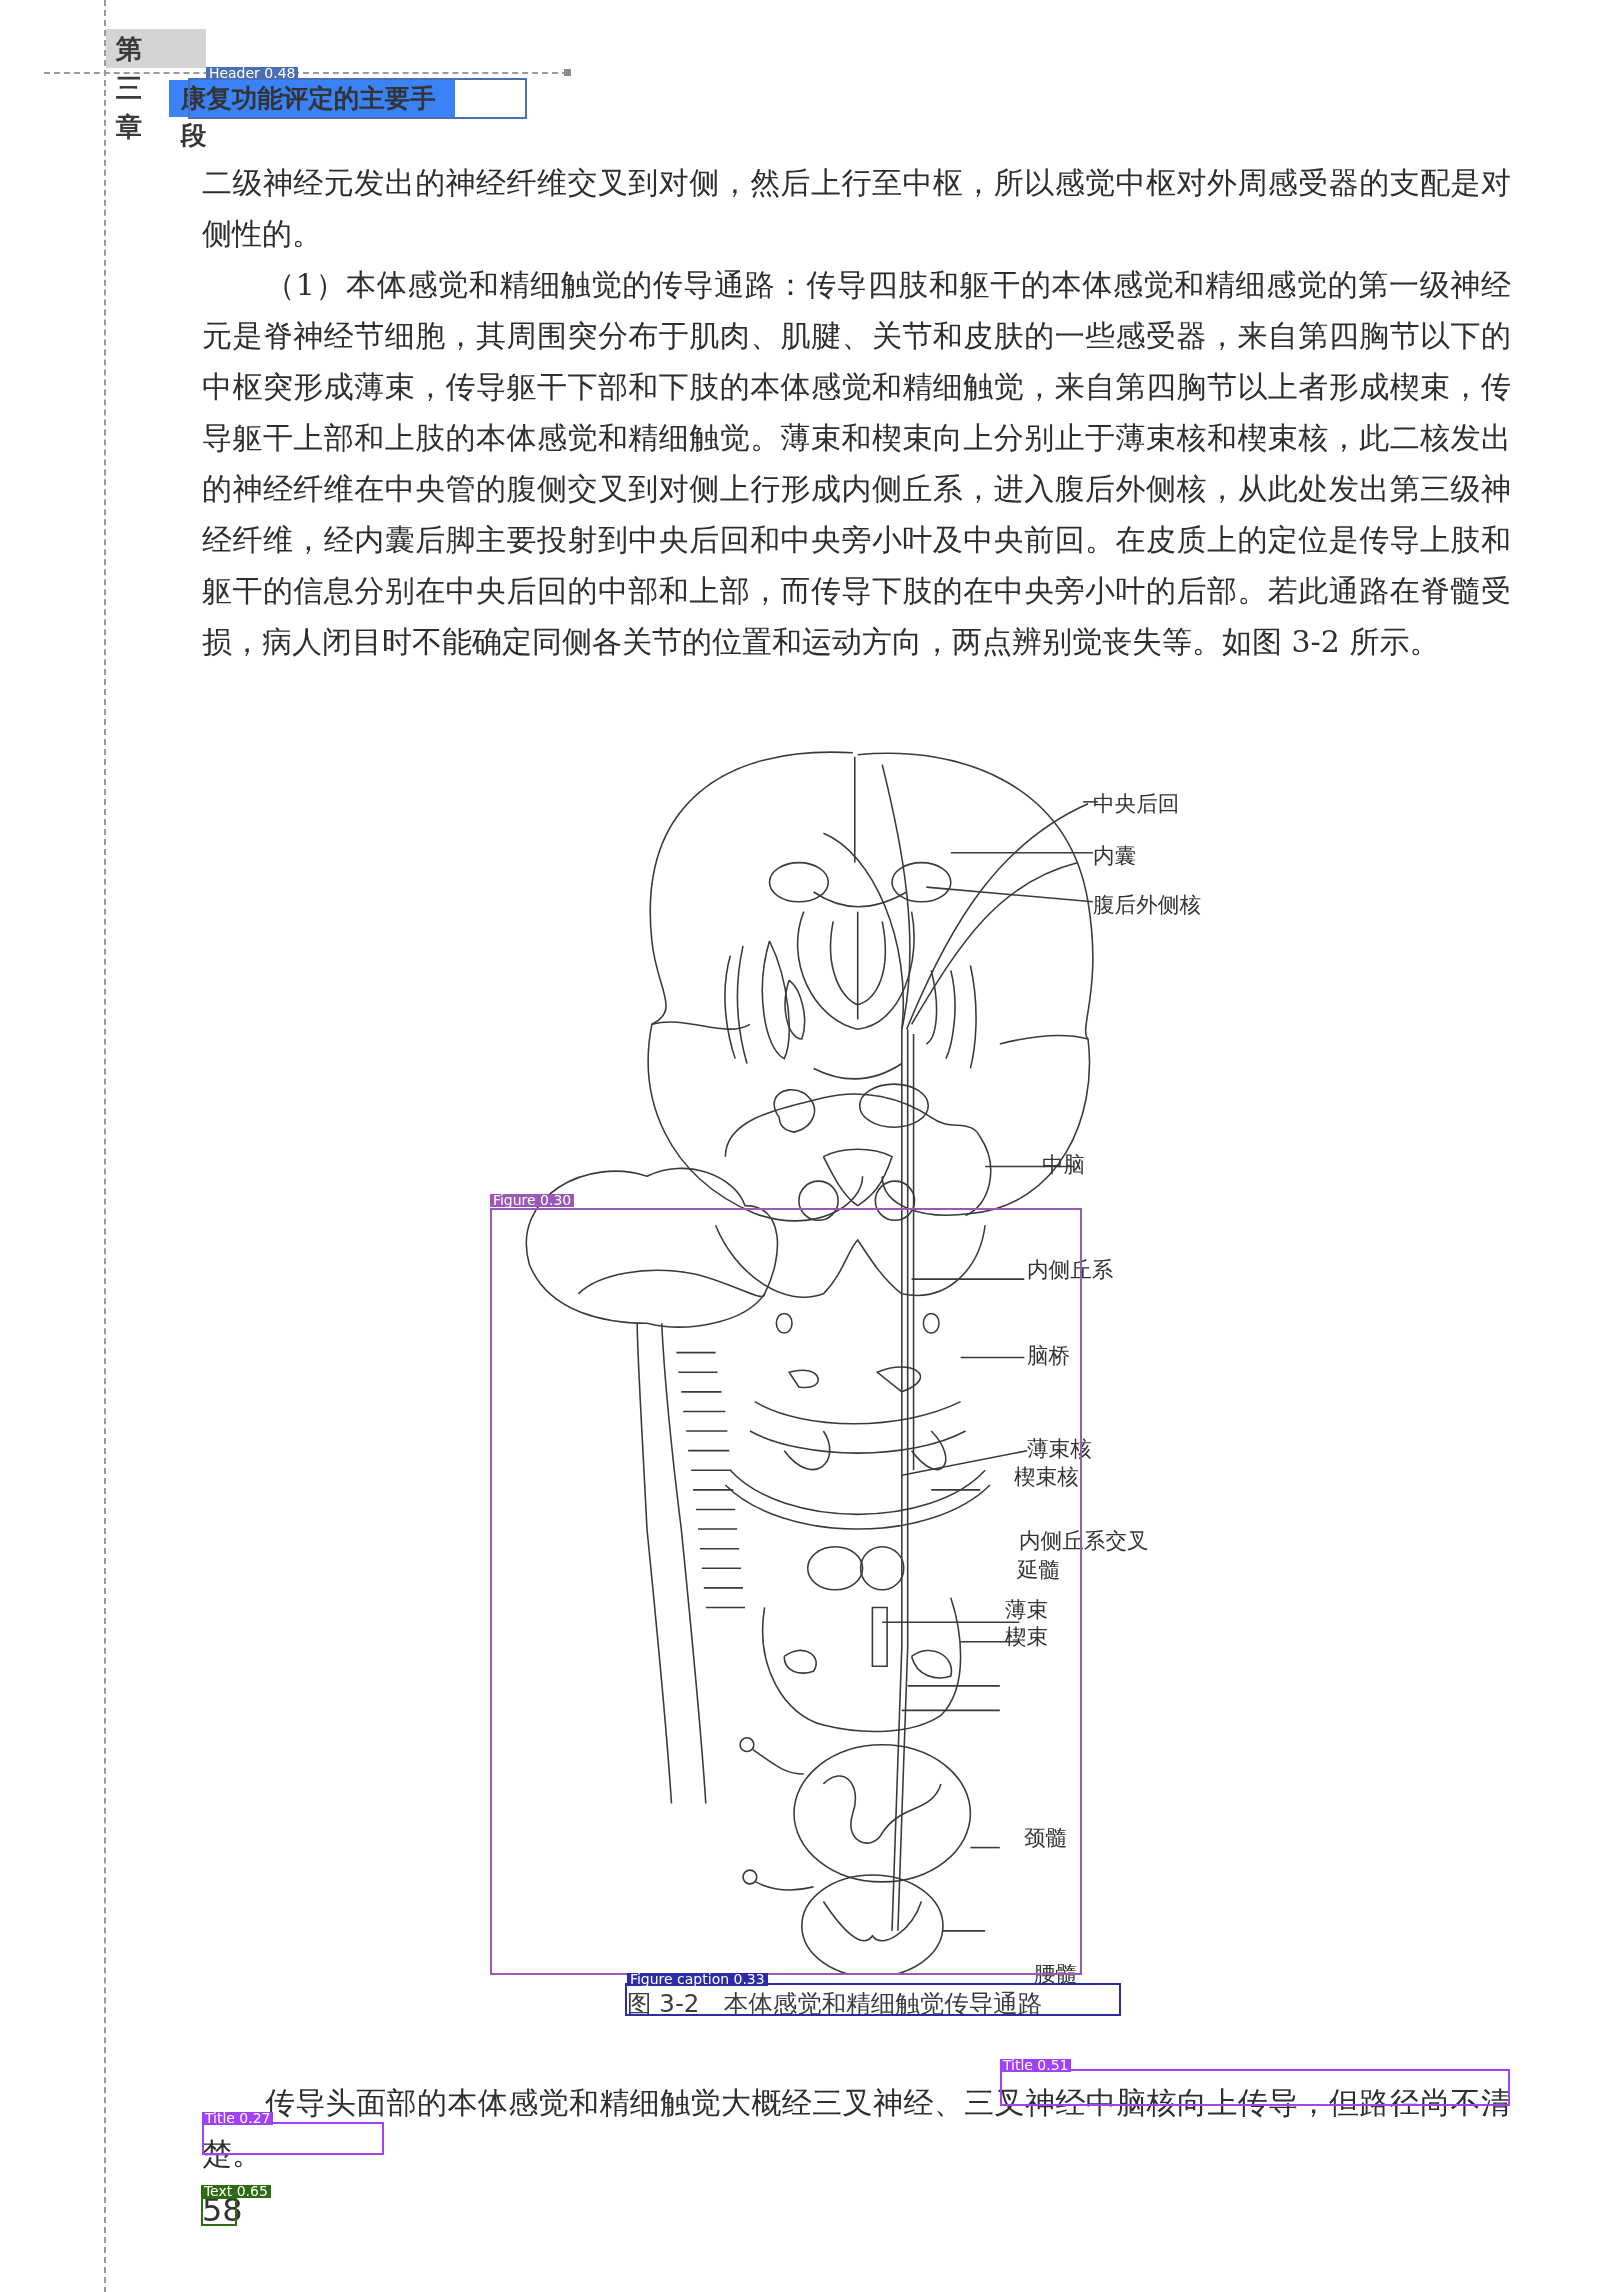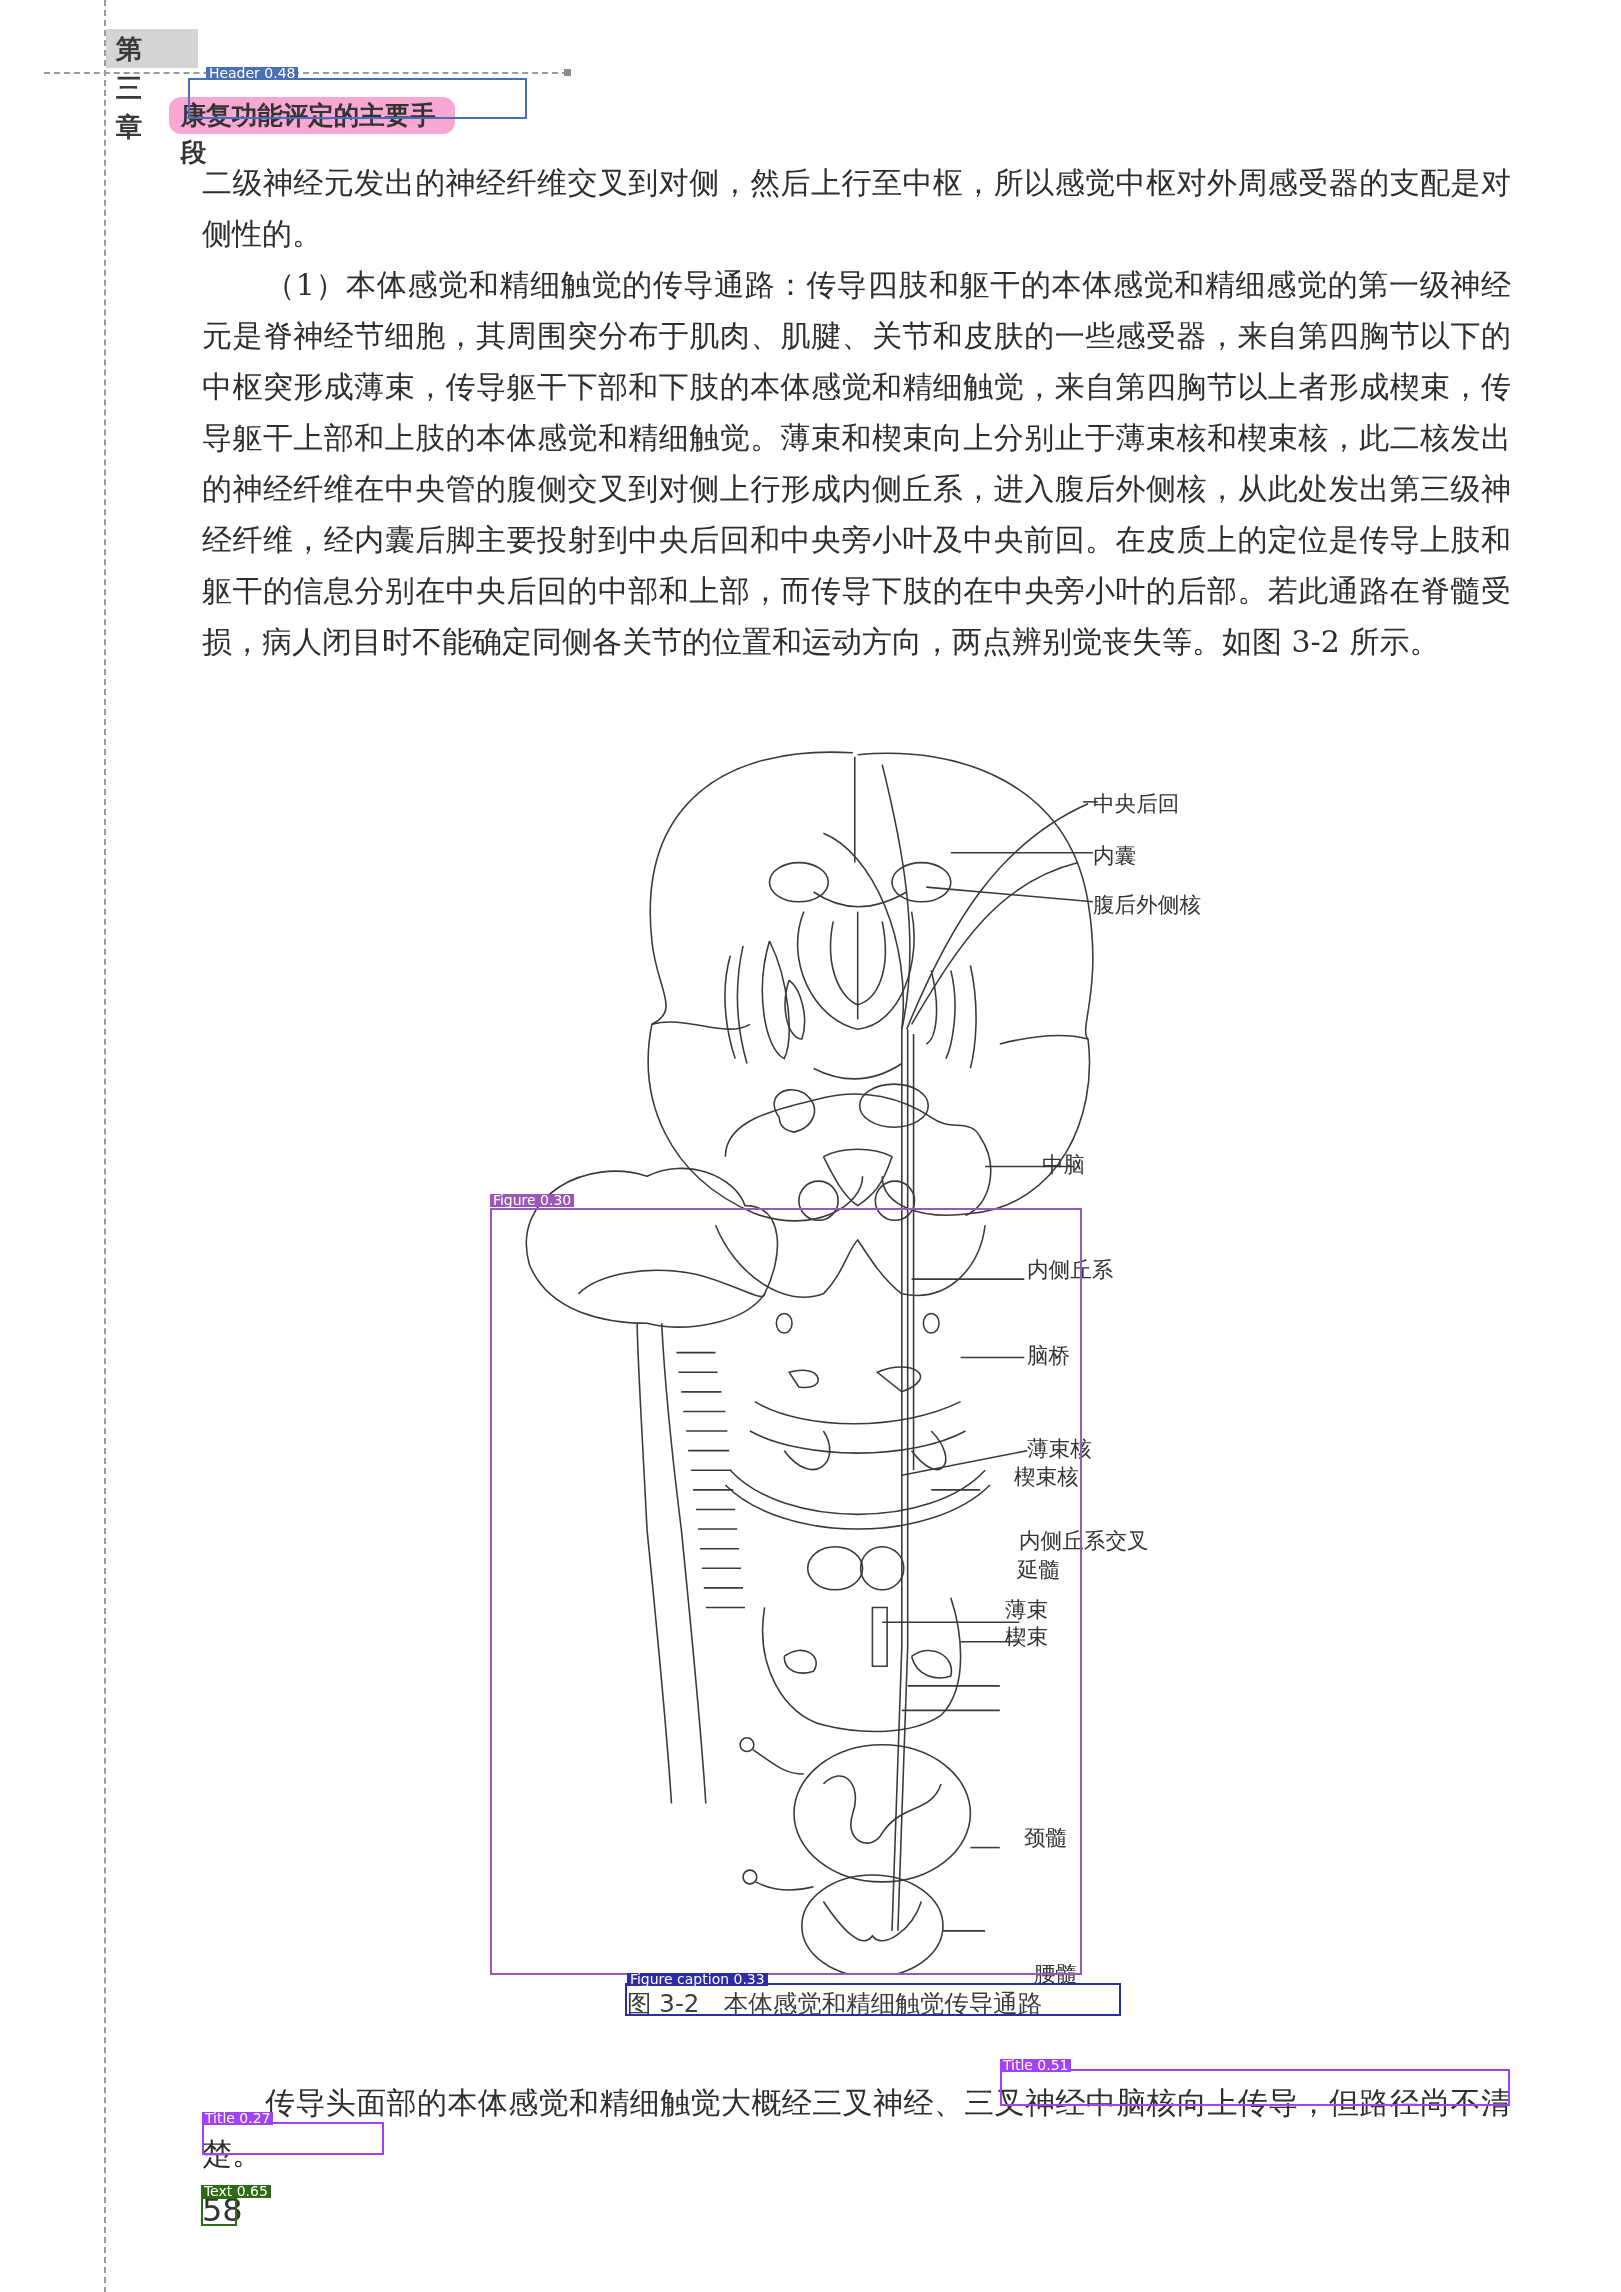--- a/index.html
+++ b/index.html
@@ -1,26 +1,26 @@
 <!DOCTYPE html>
 <html><head>
 <meta charset="utf-8">
 <style>
   html, body { margin:0; padding:0; }
   body { width:1621px; height:2293px; background:#ffffff; position:relative; overflow:hidden;
          font-family:"DejaVu Serif","Liberation Serif",serif; color:#2b2b2b; }
   .vline { position:absolute; left:104px; top:0; width:0; height:2293px; border-left:2px dashed #9a9a9a; }
   .hline { position:absolute; left:44px; top:72px; width:524px; height:0; border-top:2px dashed #9a9a9a; }
   .hline-end { position:absolute; left:564px; top:69px; width:6.9px; height:6.9px; background:#8a8a8a; }
-  .chapter { position:absolute; left:106px; top:29px; width:92px; height:39px; background:#d4d4d4;
+  .chapter { position:absolute; left:106px; top:29px; width:100px; height:39px; background:#d4d4d4;
              font-family:"DejaVu Sans","Liberation Sans",sans-serif; font-weight:bold; font-size:26.5px;
              letter-spacing:11.8px; line-height:39px; padding-left:9.8px; box-sizing:border-box; color:#3a3a3a; }
-  .section { position:absolute; left:169px; top:97px; width:286px; height:37px; background:#f9a8d4;
+  .section { position:absolute; left:169px; top:80px; width:286px; height:37px; background:#3b82f6;
              font-family:"DejaVu Sans","Liberation Sans",sans-serif; font-weight:bold; font-size:25.5px;
-             line-height:37px; padding-left:11.8px; box-sizing:border-box; color:#333;border-radius:12px; }
+             line-height:37px; padding-left:11.8px; box-sizing:border-box; color:#333; }
   .det-box { position:absolute; border:2px solid; box-sizing:border-box; }
   .det-tag { position:absolute; font-family:"DejaVu Sans","Liberation Sans",sans-serif; font-size:14px;
              color:#fff; padding:0 2.9px; line-height:12.7px; white-space:nowrap; }
   .para { position:absolute; left:202px; width:1309px; font-size:30px; line-height:51px;
           text-align:justify; color:#2e2e2e; }
   .indent { text-indent:63px; }
   .figure { position:absolute; left:490px; top:745px; width:657px; height:1230px; }
   .label { position:absolute; font-size:21.6px; color:#333; white-space:nowrap; font-family:"DejaVu Serif","Liberation Serif",serif; }
   .caption { position:absolute; left:627px; top:1987px; font-family:"DejaVu Sans","Liberation Sans",sans-serif;
              font-size:24.5px; font-weight:normal; color:#3c3c3c; white-space:nowrap; }

